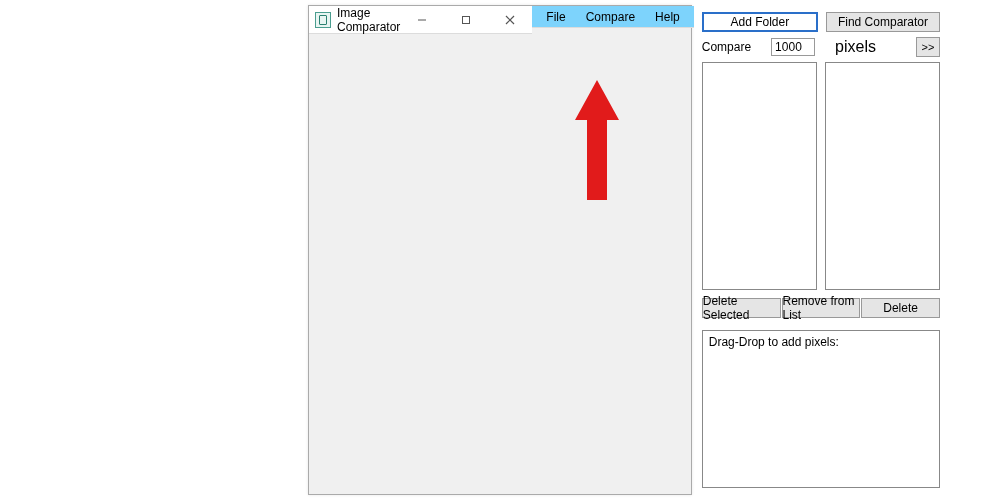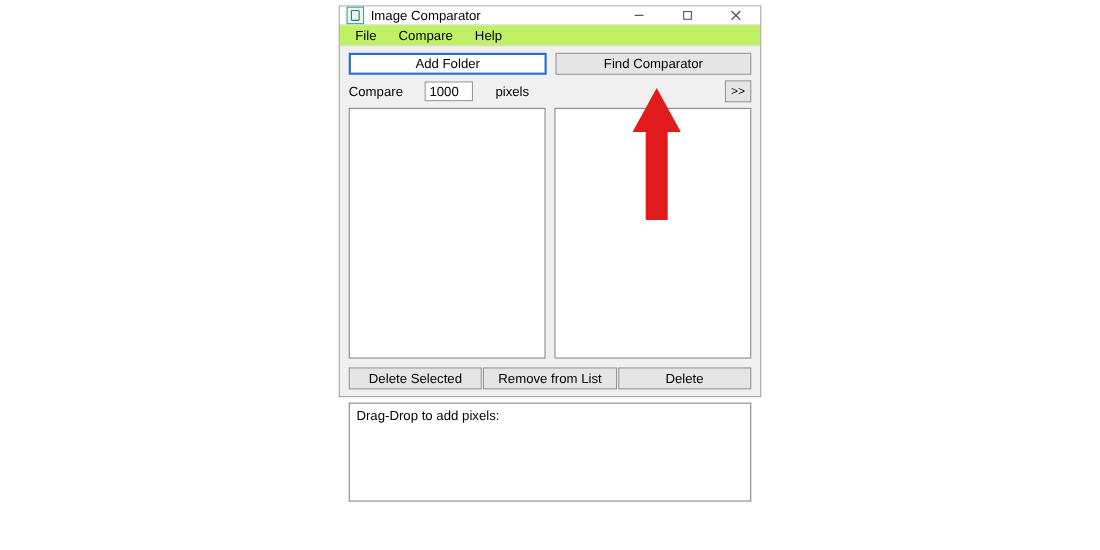--- a/index.html
+++ b/index.html
@@ -10,25 +10,25 @@
       font-family: "Segoe UI", Tahoma, sans-serif;
       font-size: 12px;
       position: relative;
       overflow: hidden;
     }
     .window {
       position: absolute;
       left: 308px;
       top: 5px;
       width: 384px;
-      height: 356px;
+      height: 490px;
       background: #f0f0f0;
       border: 1px solid #aaaaaa;
       display: flex;
-      flex-direction: column;
+      flex-direction: row;
       box-shadow: 0 0 3px rgba(0,0,0,0.1);
     }
     .titlebar {
       height: 28px;
       background: #ffffff;
       display: flex;
       align-items: center;
       padding-left: 6px;
       border-bottom: 1px solid #dcdcdc;
     }
@@ -62,21 +62,21 @@
       height: 100%;
       display: flex;
       align-items: center;
       justify-content: center;
       color: #666;
       font-size: 12px;
     }
     .win-btn svg { stroke: #555; }
     .menubar {
       height: 22px;
-      background: #bef264;
+      background: #7dd3fc;
       display: flex;
       align-items: center;
       padding: 0 4px;
       border-bottom: 1px solid #dcdcdc;
     }
     .menu-item {
       padding: 2px 10px;
       font-size: 12px;
       color: #000;
     }
@@ -116,21 +116,21 @@
     .compare-label { font-size: 12px; }
     .compare-input {
       width: 44px;
       height: 18px;
       border: 1px solid #999;
       background: #fff;
       padding: 0 3px;
       font-size: 12px;
       text-align: left;
     }
-    .pixels-label { font-size: 12px; }
+    .pixels-label { font-size: 16px; }
     .spacer { flex: 1; }
     .small-btn {
       width: 24px;
       height: 20px;
       background: #e5e5e5;
       border: 1px solid #999;
       font-size: 11px;
       display: flex;
       align-items: center;
       justify-content: center;

